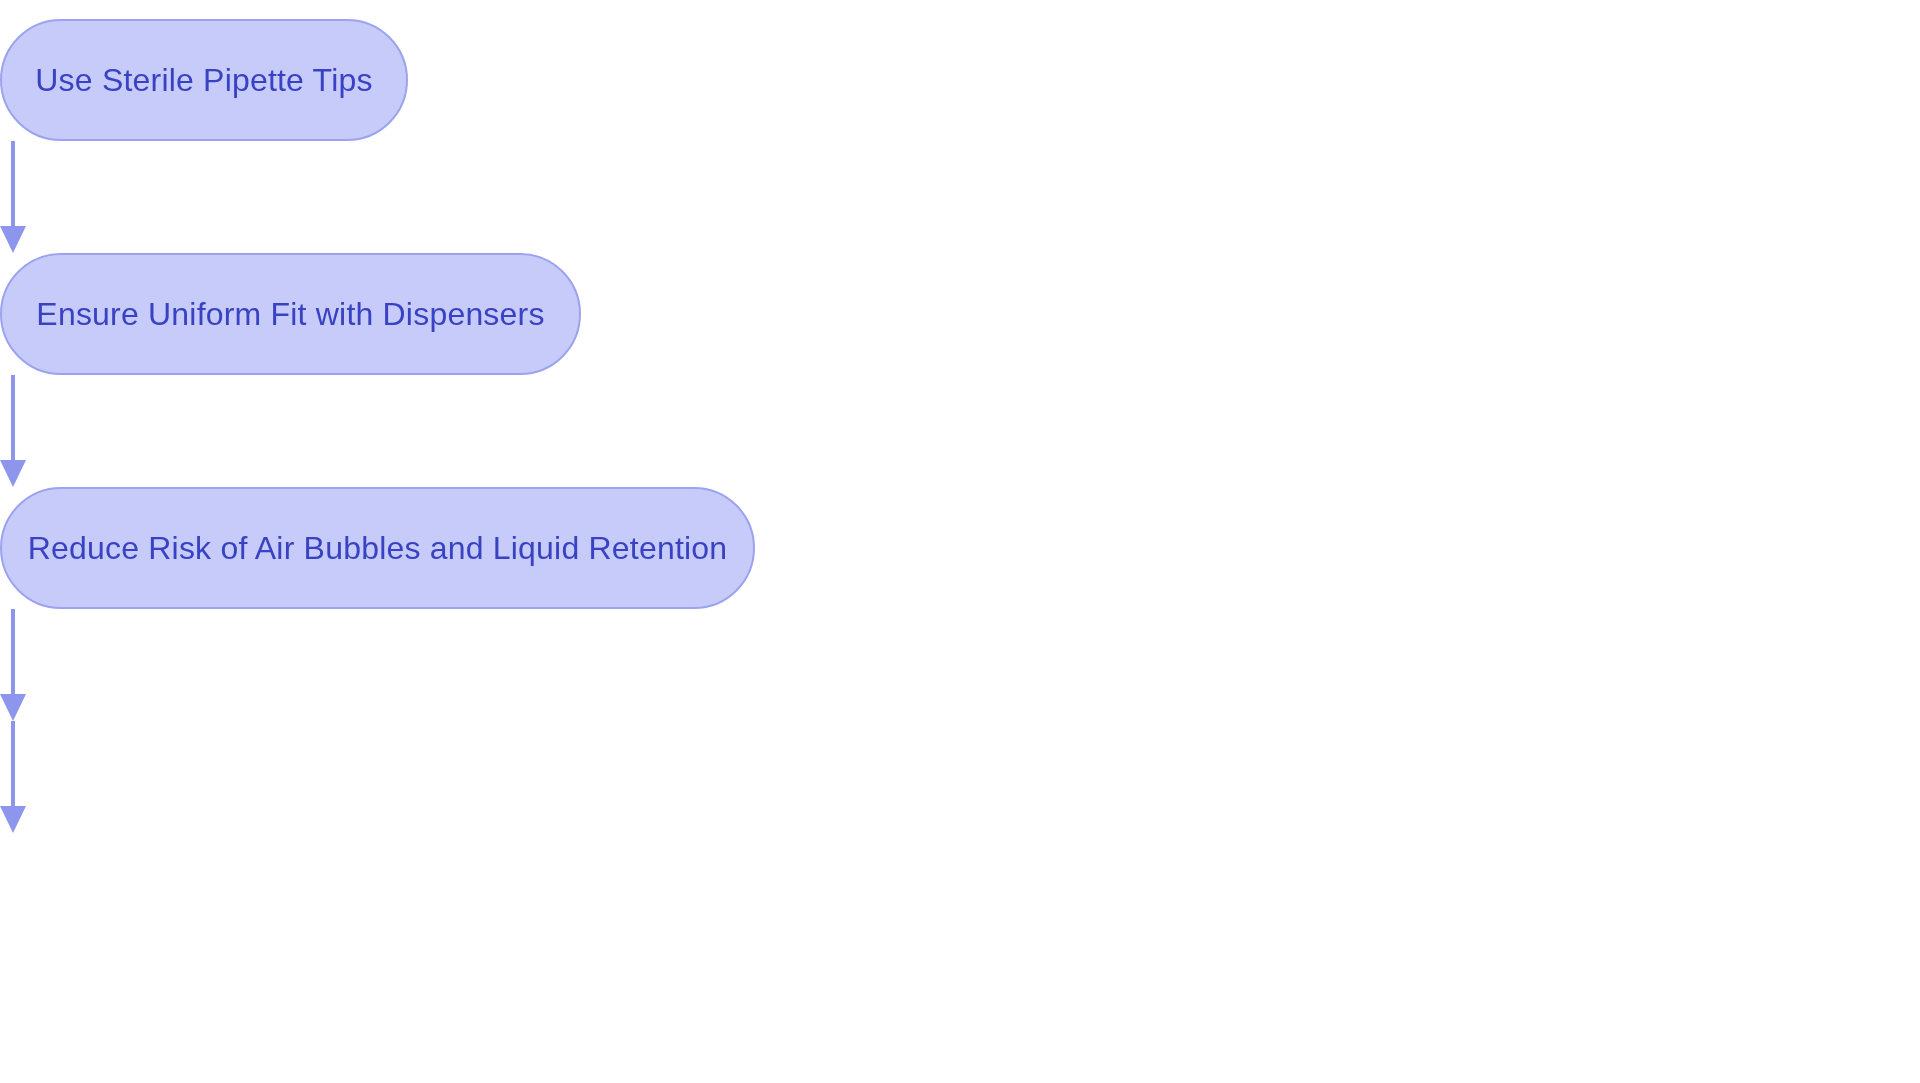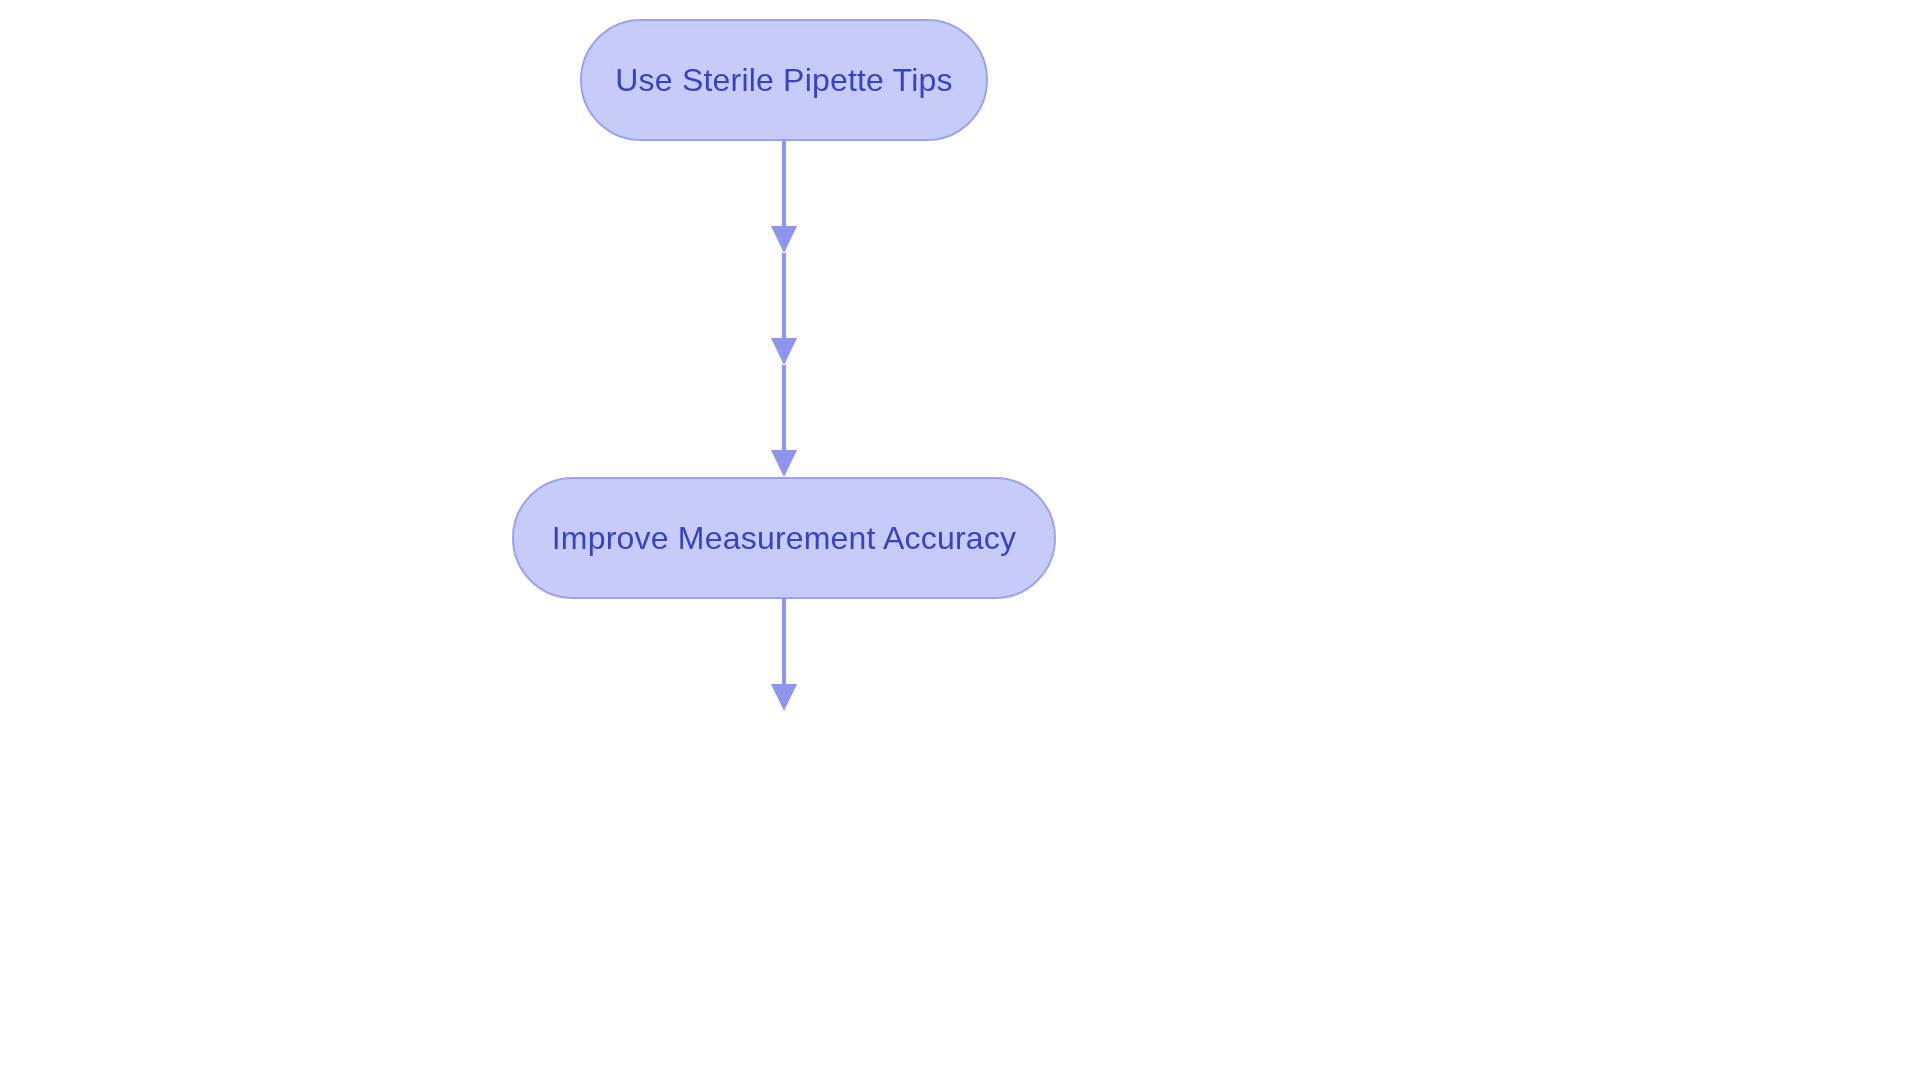--- a/index.html
+++ b/index.html
@@ -8,21 +8,21 @@
     height: 1083px;
     background: #ffffff;
     overflow: hidden;
     font-family: "Liberation Sans", sans-serif;
   }
   .canvas {
     width: 1568px;
     height: 1083px;
     display: flex;
     flex-direction: column;
-    align-items: center;
+    align-items: flex-start;
     padding-top: 19px;
   }
   .node {
     height: 122px;
     border-radius: 61px;
     background: #c7cbf9;
     border: 2px solid #9ba3ef;
     display: flex;
     align-items: center;
     justify-content: center;
@@ -66,35 +66,38 @@
 
   <div class="node node-1">
     <span>Use Sterile Pipette Tips</span>
   </div>
 
   <div class="arrow">
     <div class="shaft"></div>
     <div class="head"></div>
   </div>
 
+  <div class="node node-2">
+    <span>Ensure Uniform Fit with Dispensers</span>
+  </div>
+
+  <div class="arrow">
+    <div class="shaft"></div>
+    <div class="head"></div>
+  </div>
+
+  <div class="node node-3">
+    <span>Reduce Risk of Air Bubbles and Liquid Retention</span>
+  </div>
 
   <div class="arrow">
     <div class="shaft"></div>
     <div class="head"></div>
   </div>
 
 
   <div class="arrow">
     <div class="shaft"></div>
     <div class="head"></div>
   </div>
 
-  <div class="node node-4">
-    <span>Improve Measurement Accuracy</span>
-  </div>
-
-  <div class="arrow">
-    <div class="shaft"></div>
-    <div class="head"></div>
-  </div>
-
 
 </div>
 
 </body></html>

